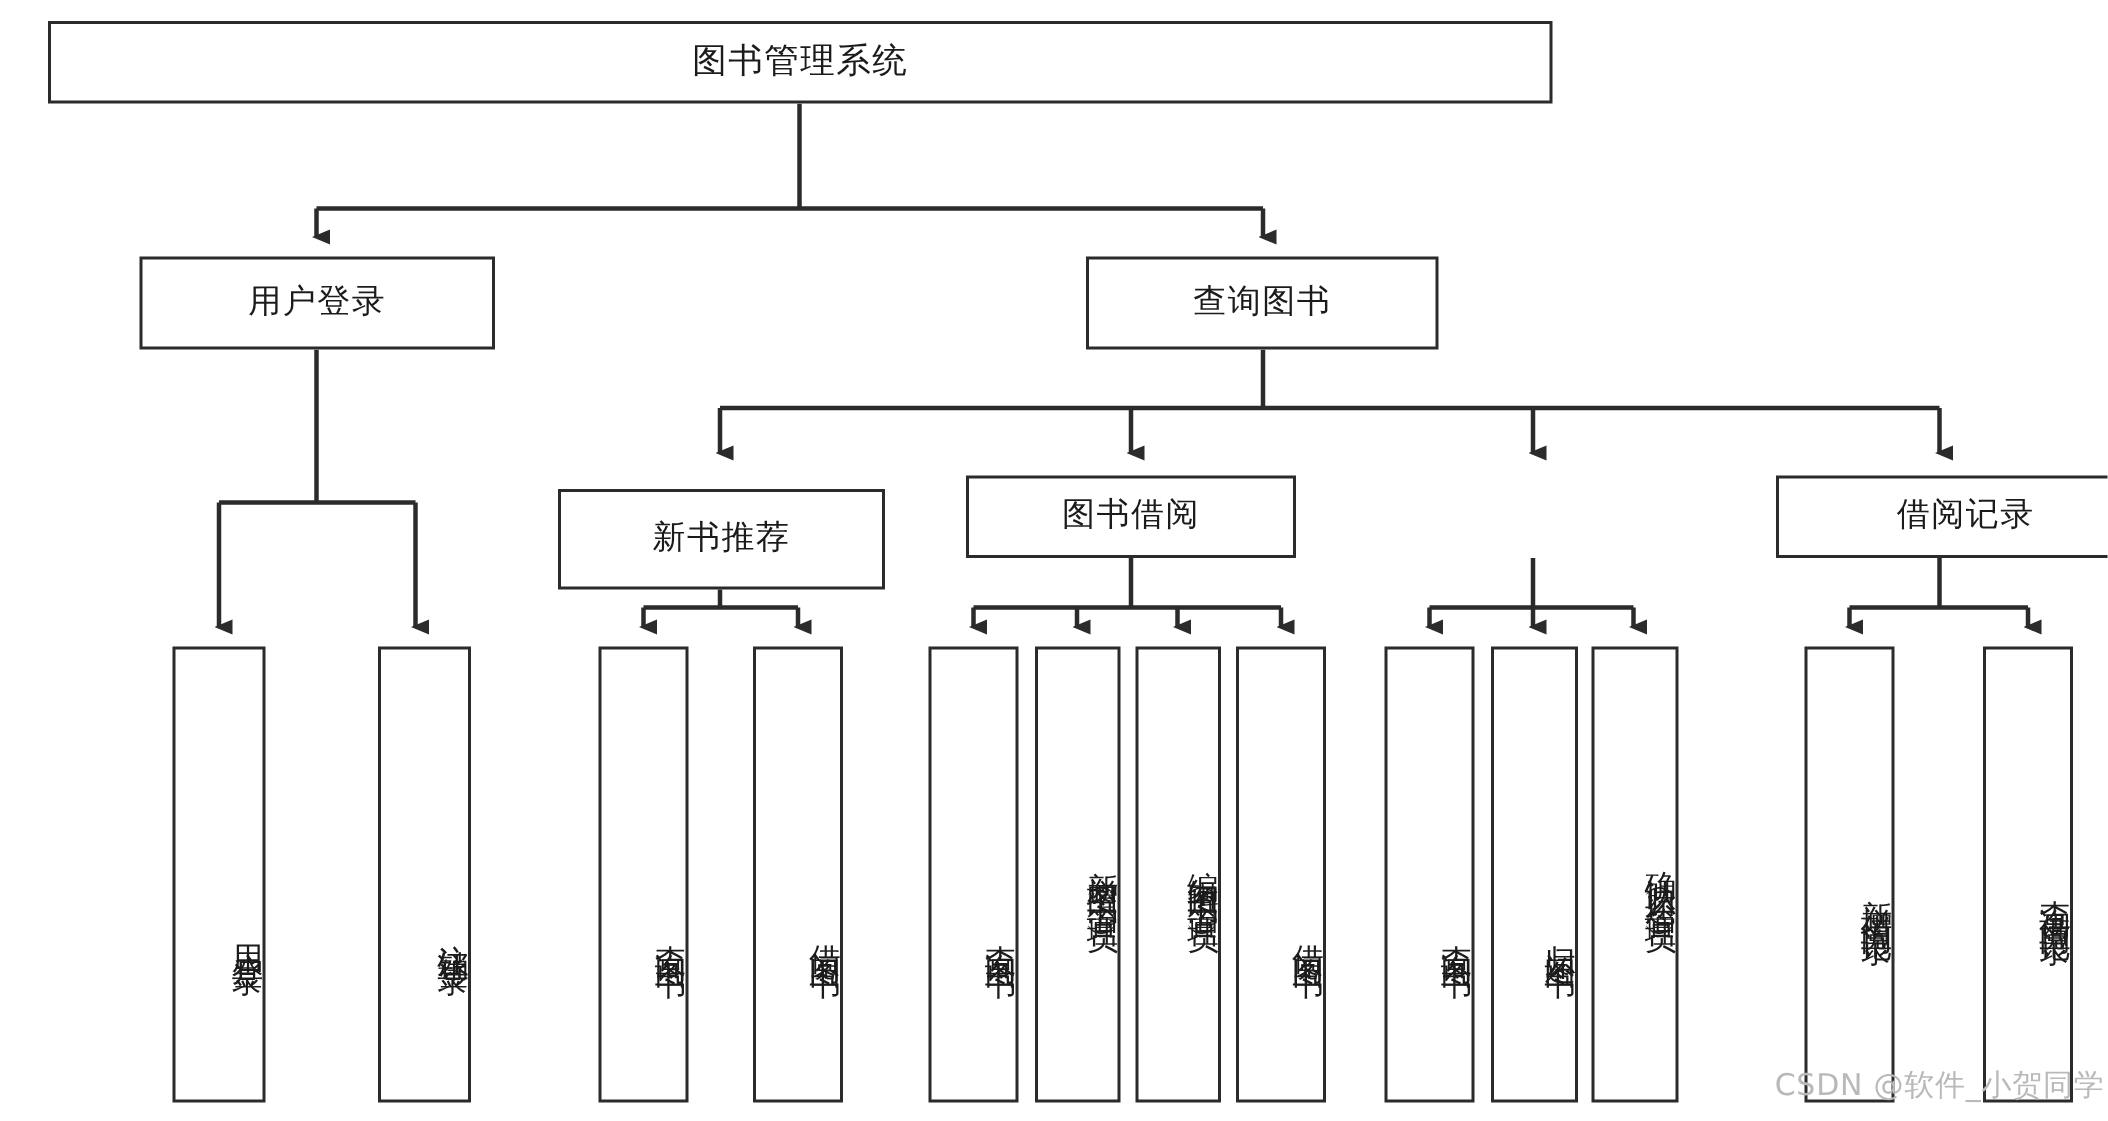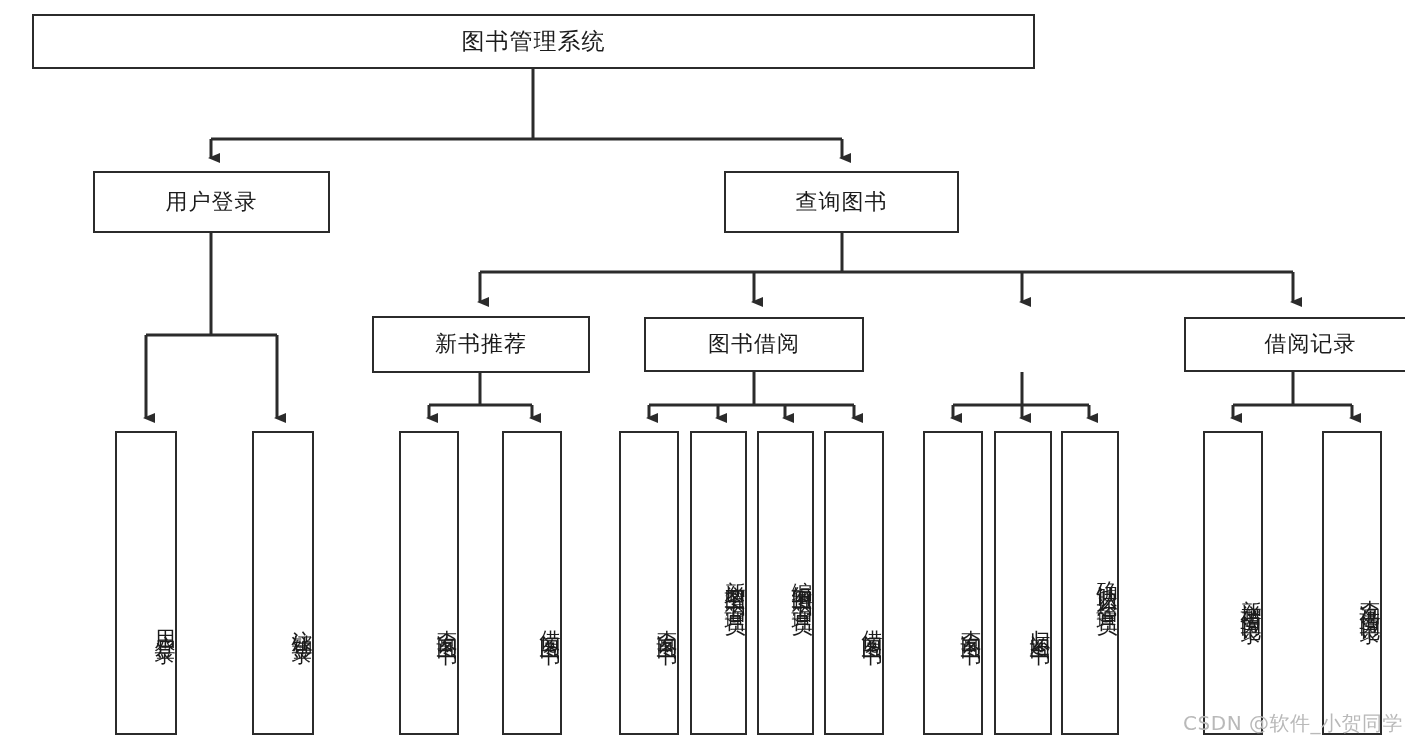--- a/index.html
+++ b/index.html
@@ -128,21 +128,21 @@
   </div>
 
   <div class="node node-h" style="left:81px; top:171px; width:237px; height:62px;">
     <span>用户登录</span>
   </div>
 
   <div class="node node-h" style="left:712px; top:171px; width:235px; height:62px;">
     <span>查询图书</span>
   </div>
 
-  <div class="node node-h" style="left:360px; top:316px; width:218px; height:57px;align-items:center;">
+  <div class="node node-h" style="left:360px; top:326px; width:218px; height:67px;align-items:center;">
     <span>新书推荐</span>
   </div>
 
   <div class="node node-h" style="left:632px; top:317px; width:220px; height:55px;">
     <span>图书借阅</span>
   </div>
 
 
   <div class="node node-h" style="left:1172px; top:317px; width:253px; height:55px;">
     <span>借阅记录</span>

